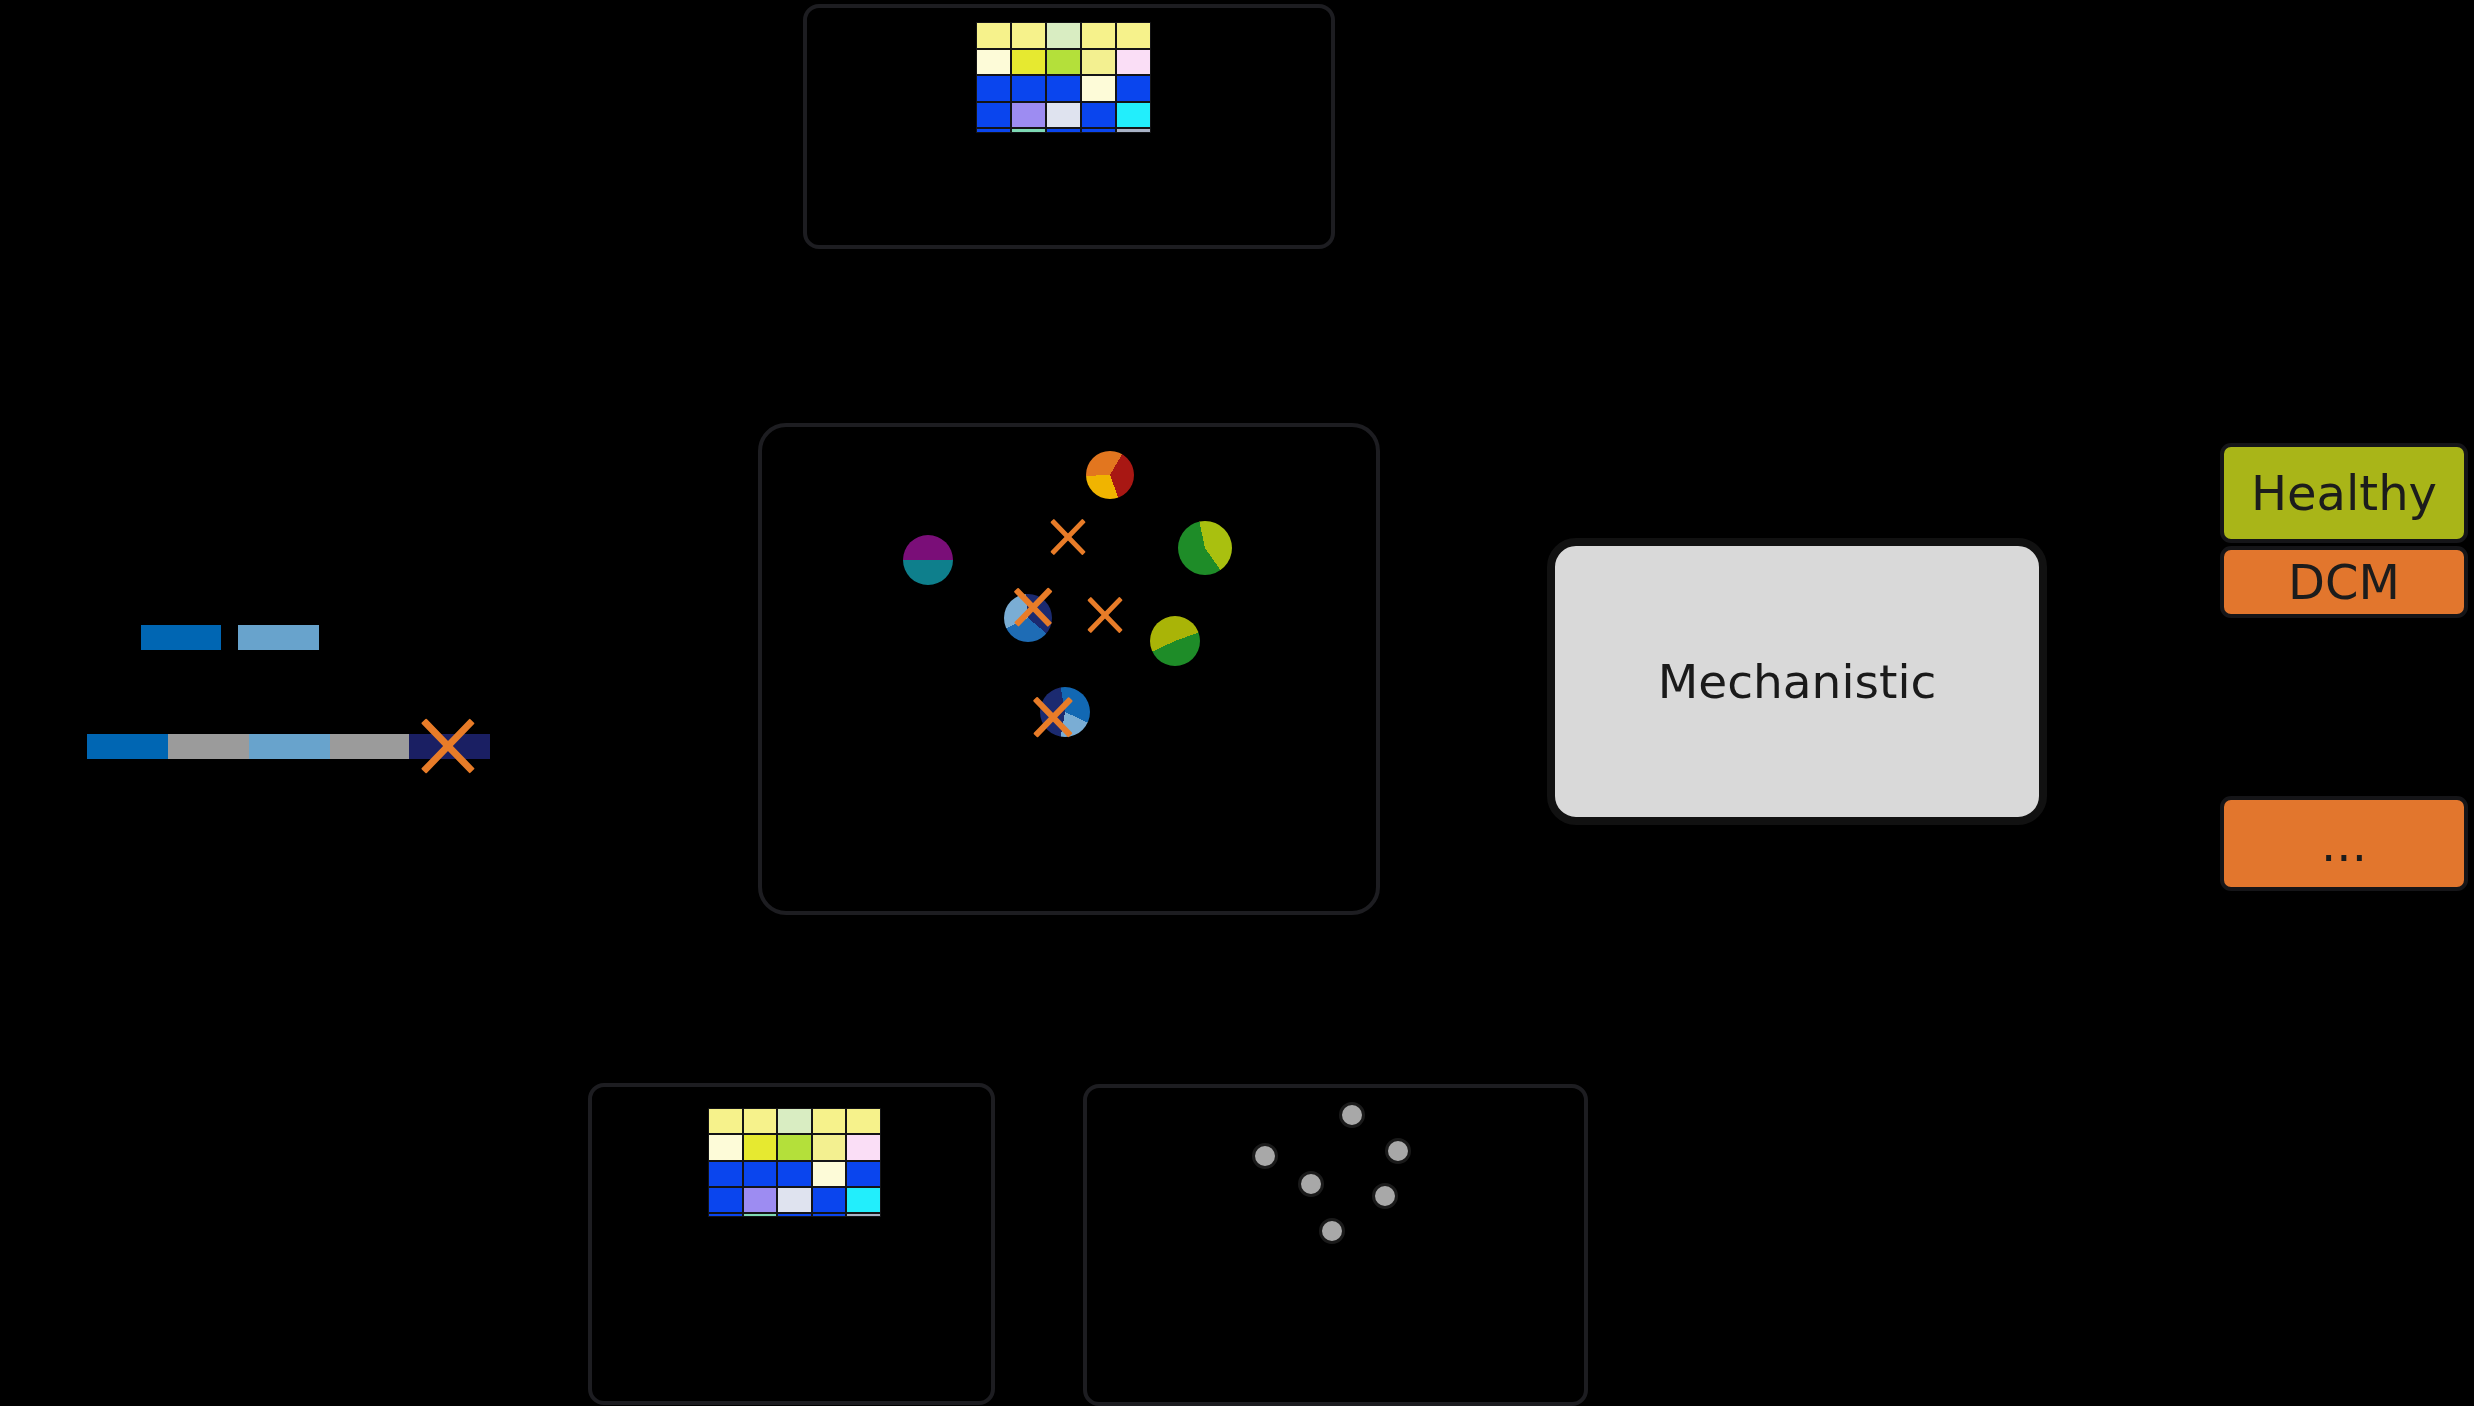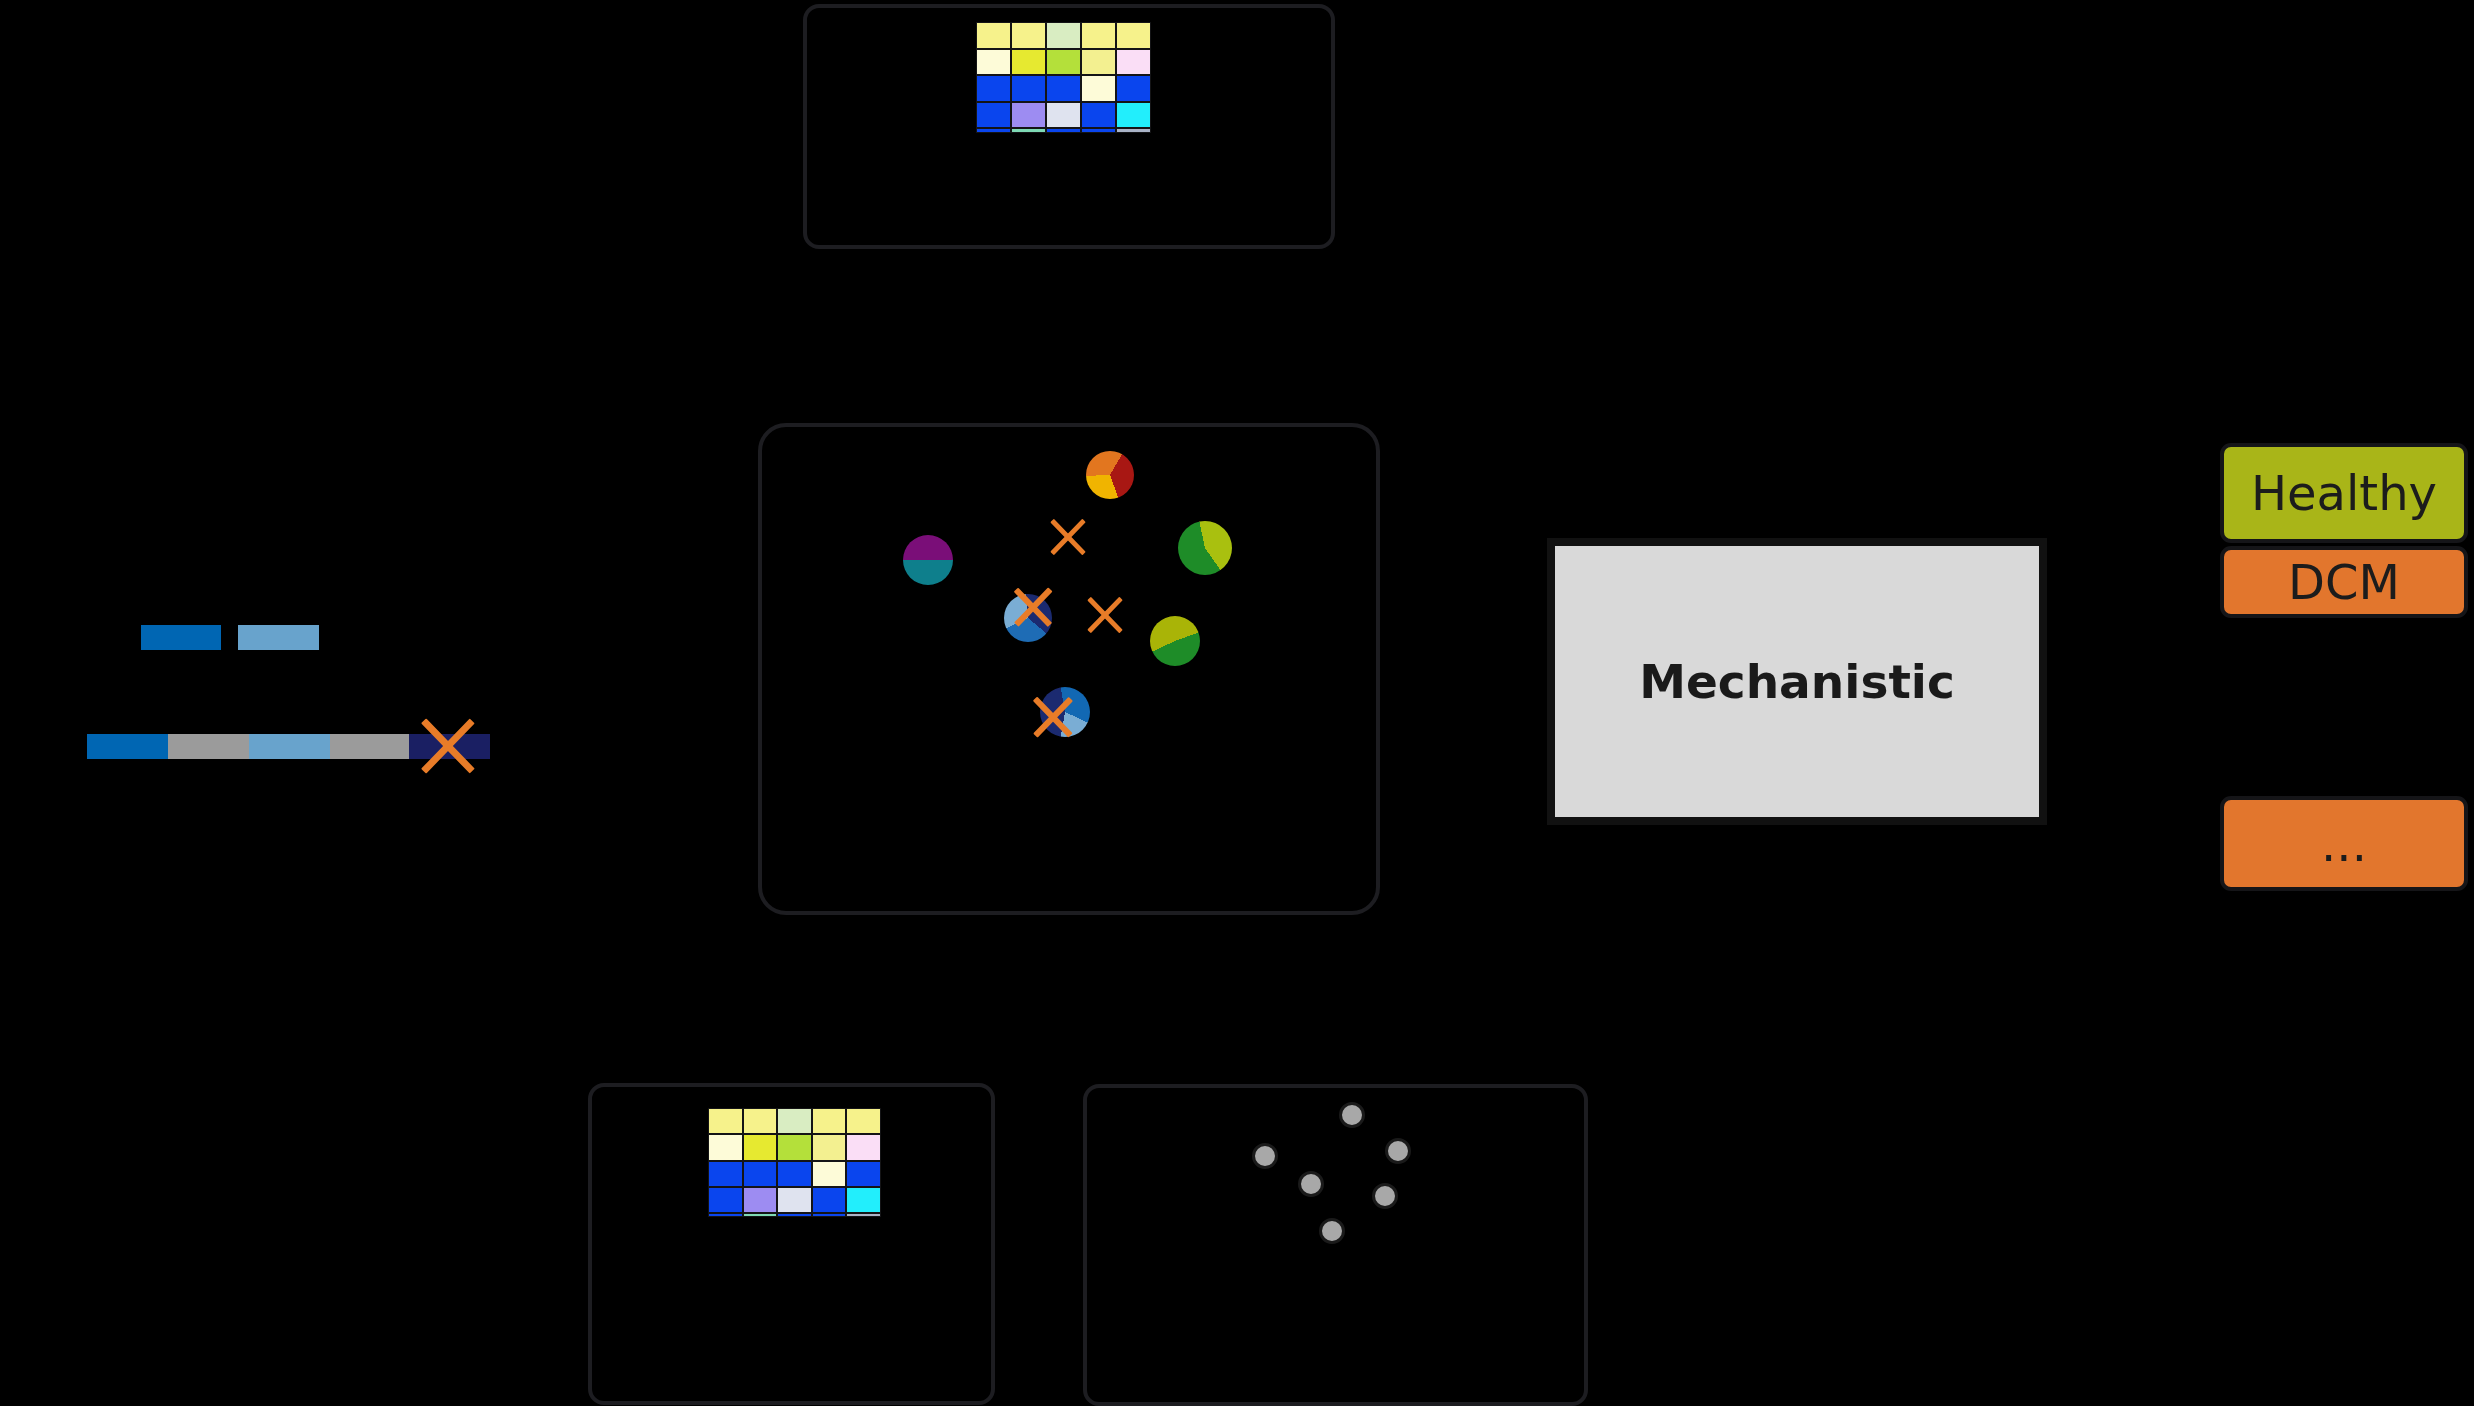--- a/index.html
+++ b/index.html
@@ -13,22 +13,22 @@
   .hm-grid{position:absolute;}
   .hm-row{display:flex;}
   .hm-cell{box-sizing:border-box;border:1.5px solid #141416;}
   .pie{position:absolute;border-radius:50%;}
   .xmark{position:absolute;}
   .xmark span{position:absolute;left:50%;top:50%;width:135%;border-radius:1px;}
   .bar{position:absolute;}
   .dot{position:absolute;border-radius:50%;box-sizing:border-box;}
   #mai-box{
     position:absolute;display:flex;flex-direction:column;align-items:center;
-    justify-content:center;text-align:center;font-weight:bold;font-size:47px;
-    line-height:1.43;box-sizing:border-box;
+    justify-content:center;text-align:center;font-weight:normal;font-size:47px;
+    line-height:1.43;box-sizing:border-box;border-radius:29px;
   }
   .class-btn{
     position:absolute;left:2220px;width:248px;box-sizing:border-box;
     border:4px solid #151518;border-radius:11px;display:flex;align-items:center;
     justify-content:center;font-size:48px;color:#1c1c1c;
   }
   #btn-0{top:417px;height:100px;}
   #btn-1{top:546px;height:72px;}
   #btn-2{top:668px;height:100px;}
   #btn-3{top:796px;height:95px;}

